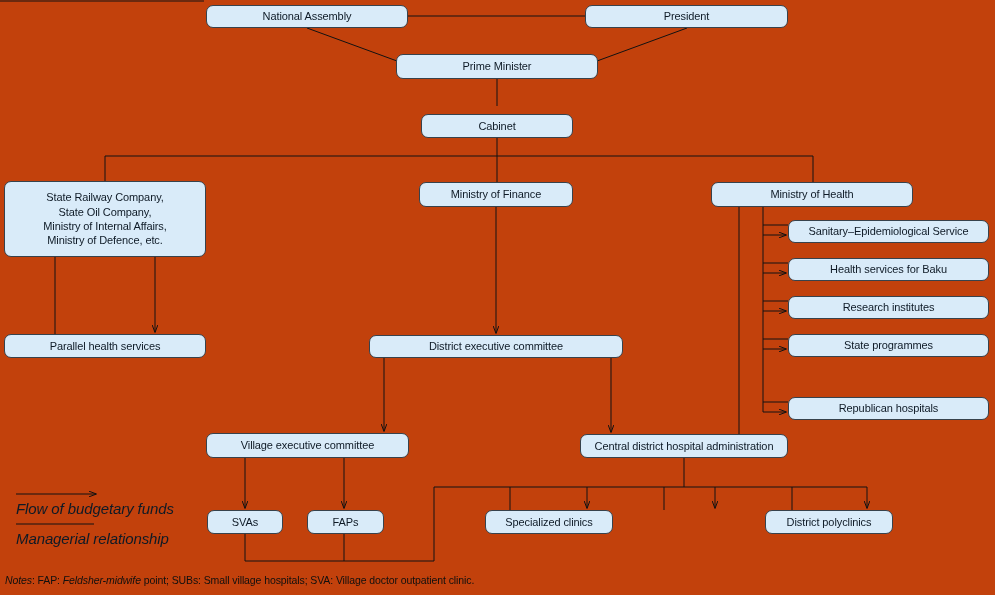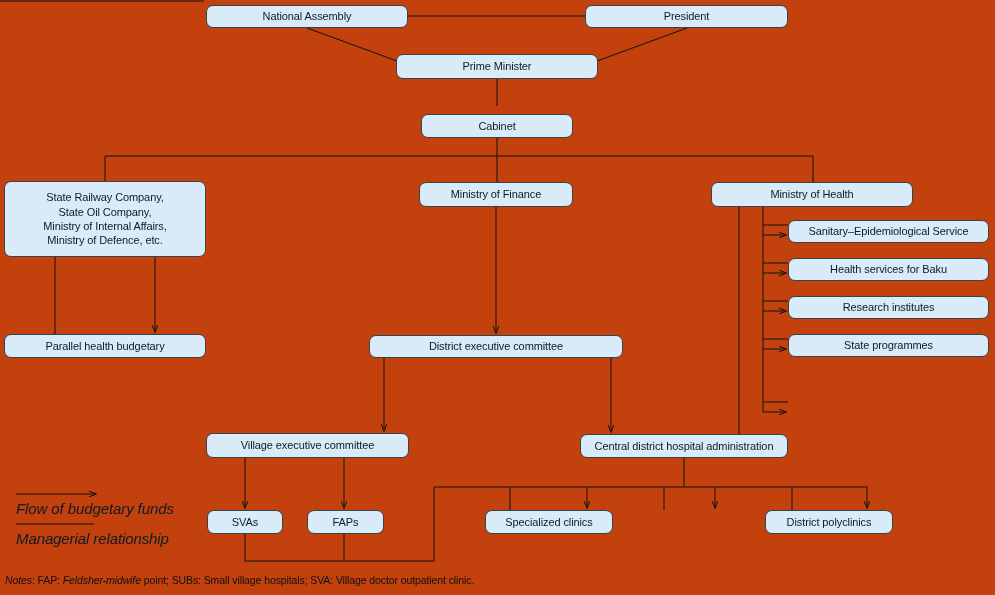--- a/index.html
+++ b/index.html
@@ -99,21 +99,22 @@
   <div class="node multiline" style="left:4px;top:181px;width:202px;height:76px">State Railway Company,
 State Oil Company,
 Ministry of Internal Affairs,
 Ministry of Defence, etc.</div>
   <div class="node" style="left:419px;top:182px;width:154px;height:25px">Ministry of Finance</div>
   <div class="node" style="left:711px;top:182px;width:202px;height:25px">Ministry of Health</div>
   <div class="node" style="left:788px;top:220px;width:201px;height:23px">Sanitary–Epidemiological Service</div>
   <div class="node" style="left:788px;top:258px;width:201px;height:23px">Health services for Baku</div>
   <div class="node" style="left:788px;top:296px;width:201px;height:23px">Research institutes</div>
   <div class="node" style="left:788px;top:334px;width:201px;height:23px">State programmes</div>
-  <div class="node" style="left:4px;top:334px;width:202px;height:24px">Parallel health budgetary</div>
+  <div class="node" style="left:788px;top:397px;width:201px;height:23px">Republican hospitals</div>
+  <div class="node" style="left:4px;top:334px;width:202px;height:24px">Parallel health services</div>
   <div class="node" style="left:369px;top:335px;width:254px;height:23px">District executive committee</div>
   <div class="node" style="left:206px;top:433px;width:203px;height:25px">Village executive committee</div>
   <div class="node" style="left:580px;top:434px;width:208px;height:24px">Central district hospital administration</div>
   <div class="node" style="left:207px;top:510px;width:76px;height:24px">SVAs</div>
   <div class="node" style="left:307px;top:510px;width:77px;height:24px">FAPs</div>
   <div class="node" style="left:485px;top:510px;width:128px;height:24px">Specialized clinics</div>
   <div class="node" style="left:765px;top:510px;width:128px;height:24px">District polyclinics</div>
 
   <div class="legend-label" style="left:16px;top:500px">Flow of budgetary funds</div>
   <div class="legend-label" style="left:16px;top:530px">Managerial relationship</div>

